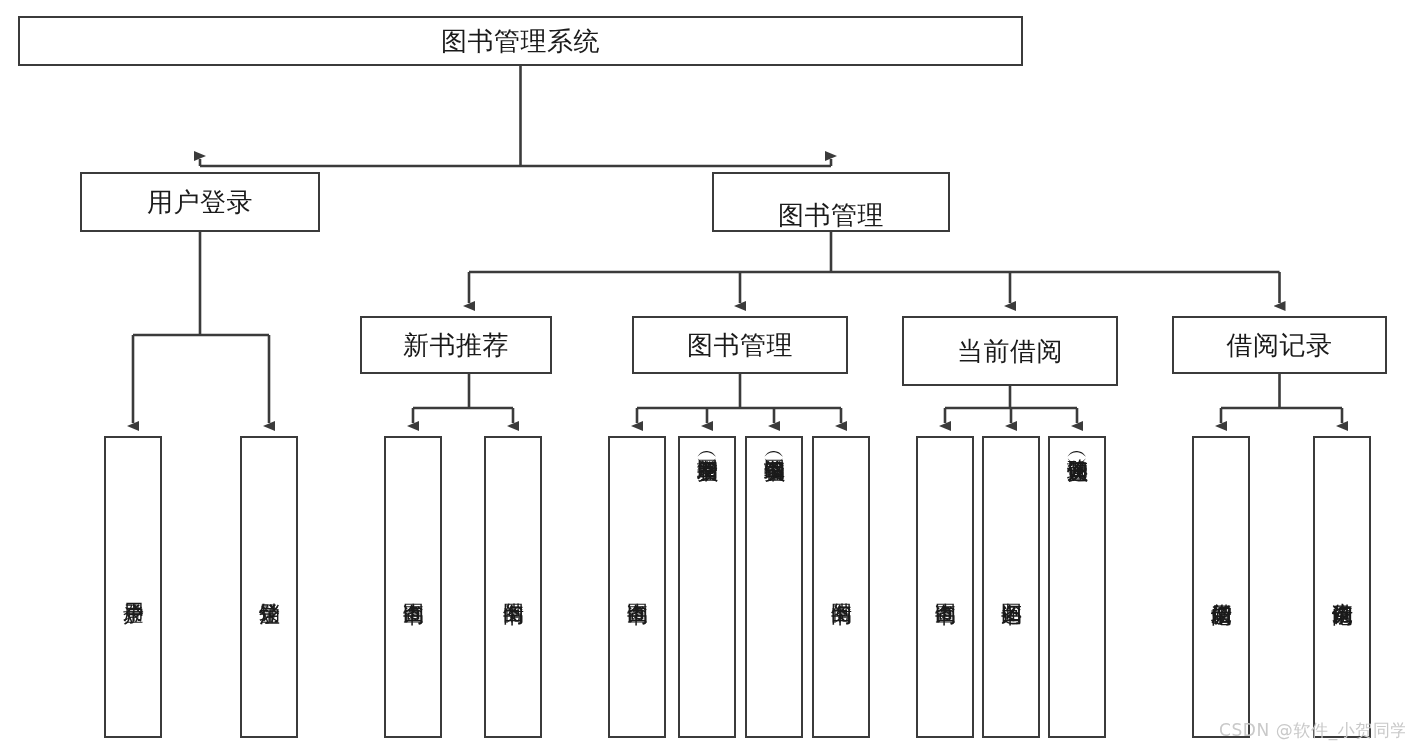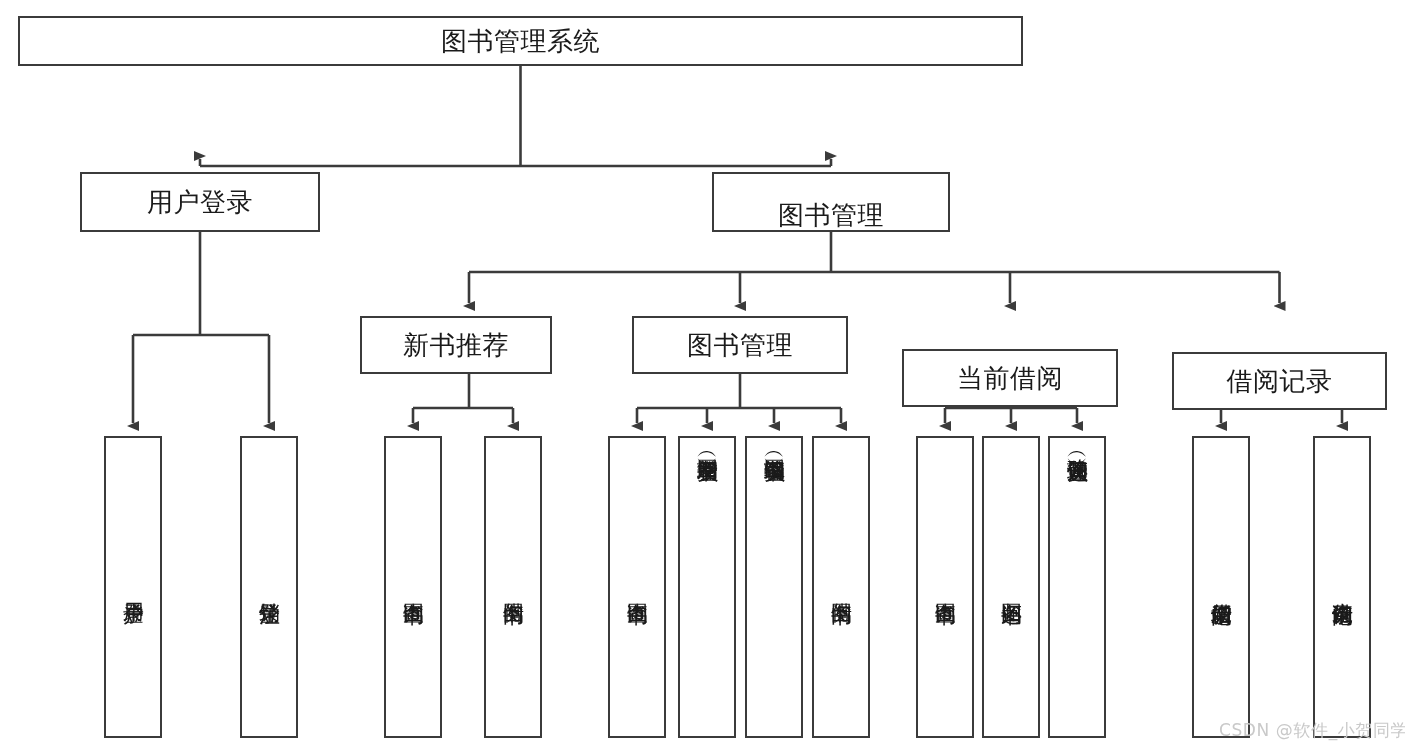--- a/index.html
+++ b/index.html
@@ -118,24 +118,24 @@
       </div>
       <div class="node horiz" style="left: 712px; top: 172px; width: 238px; height: 60px; align-items: flex-end;">
         <span>图书管理</span>
       </div>
       <div class="node horiz" style="left: 360px; top: 316px; width: 192px; height: 58px;">
         <span>新书推荐</span>
       </div>
       <div class="node horiz" style="left: 632px; top: 316px; width: 216px; height: 58px;">
         <span>图书管理</span>
       </div>
-      <div class="node horiz" style="left: 902px; top: 316px; width: 216px; height: 58px; margin-top: 33px;">
+      <div class="node horiz" style="left: 902px; top: 316px; width: 216px; height: 70px;">
         <span>当前借阅</span>
       </div>
-      <div class="node horiz" style="left: 1172px; top: 316px; width: 215px; height: 58px; margin-top: 36px;">
+      <div class="node horiz" style="left: 1172px; top: 316px; width: 215px; height: 58px;">
         <span>借阅记录</span>
       </div>
       <div class="node vert centered" style="left: 104px; top: 436px; width: 58px; height: 302px;">
         <span>用户登录</span>
       </div>
       <div class="node vert centered" style="left: 240px; top: 436px; width: 58px; height: 302px;">
         <span>注销登录</span>
       </div>
       <div class="node vert centered" style="left: 384px; top: 436px; width: 58px; height: 302px;">
         <span>查询图书</span>

